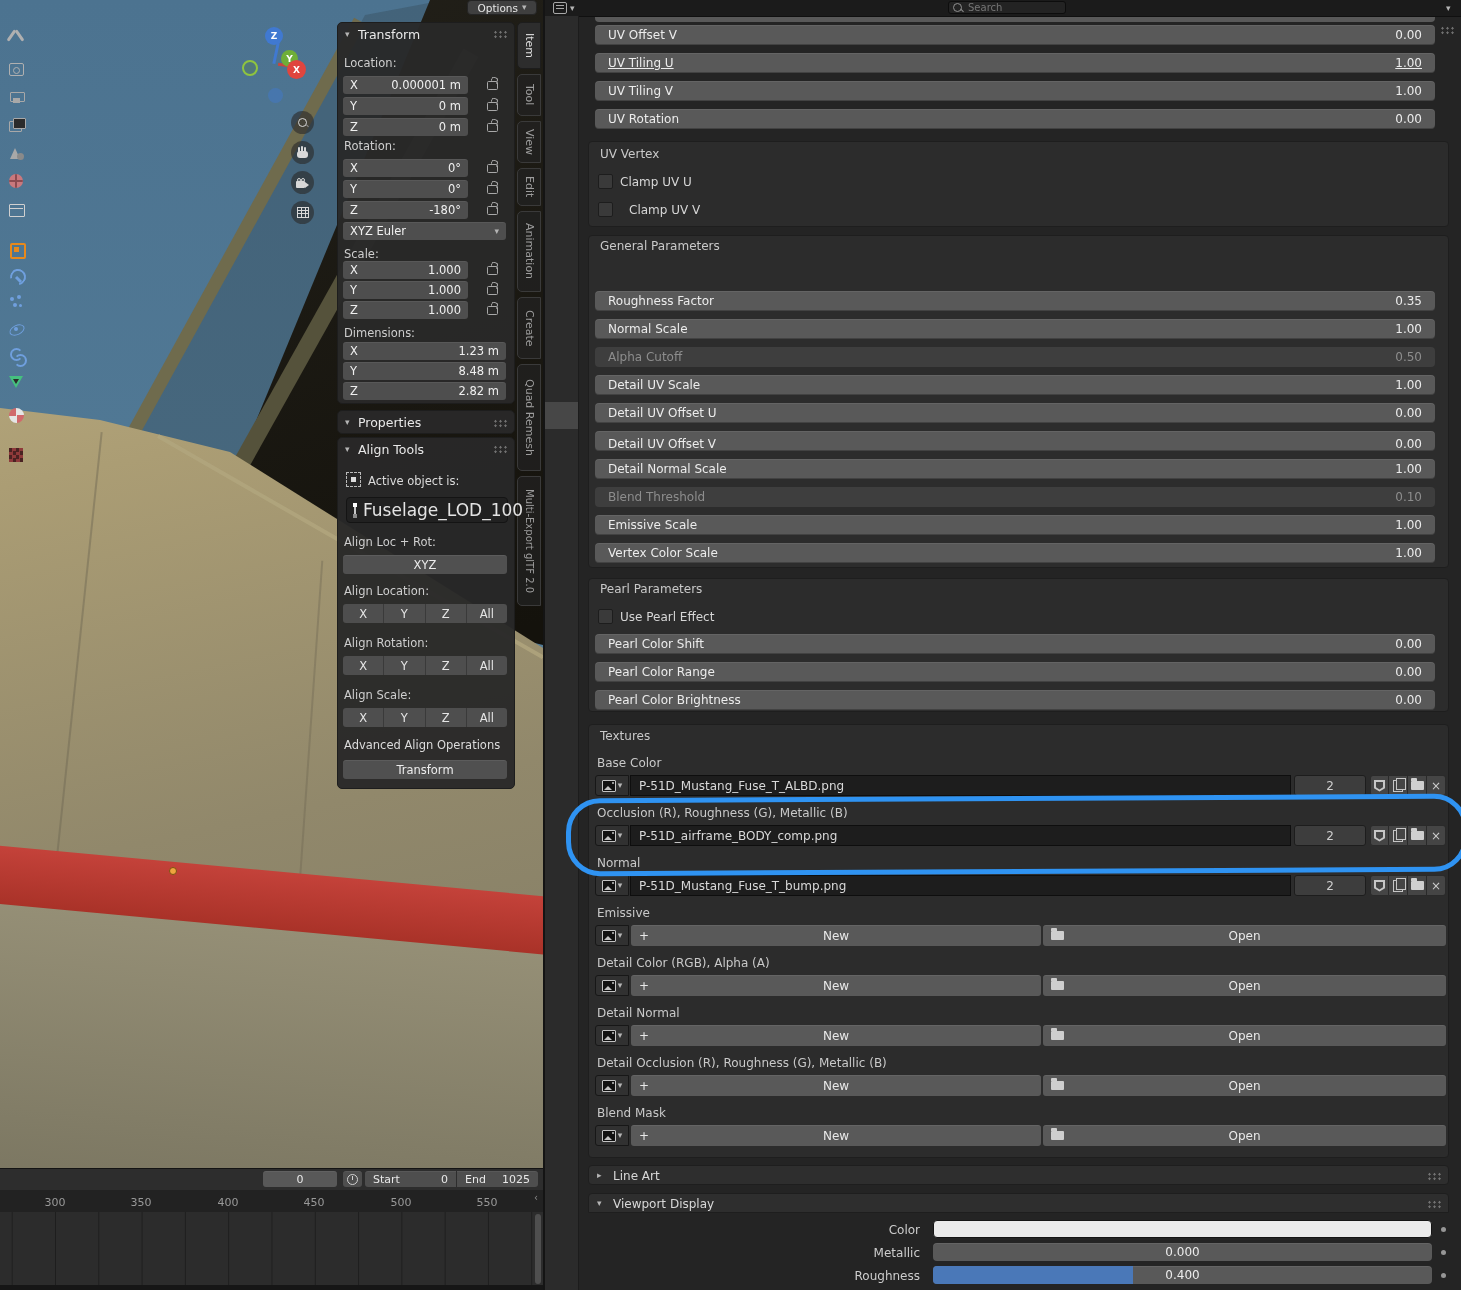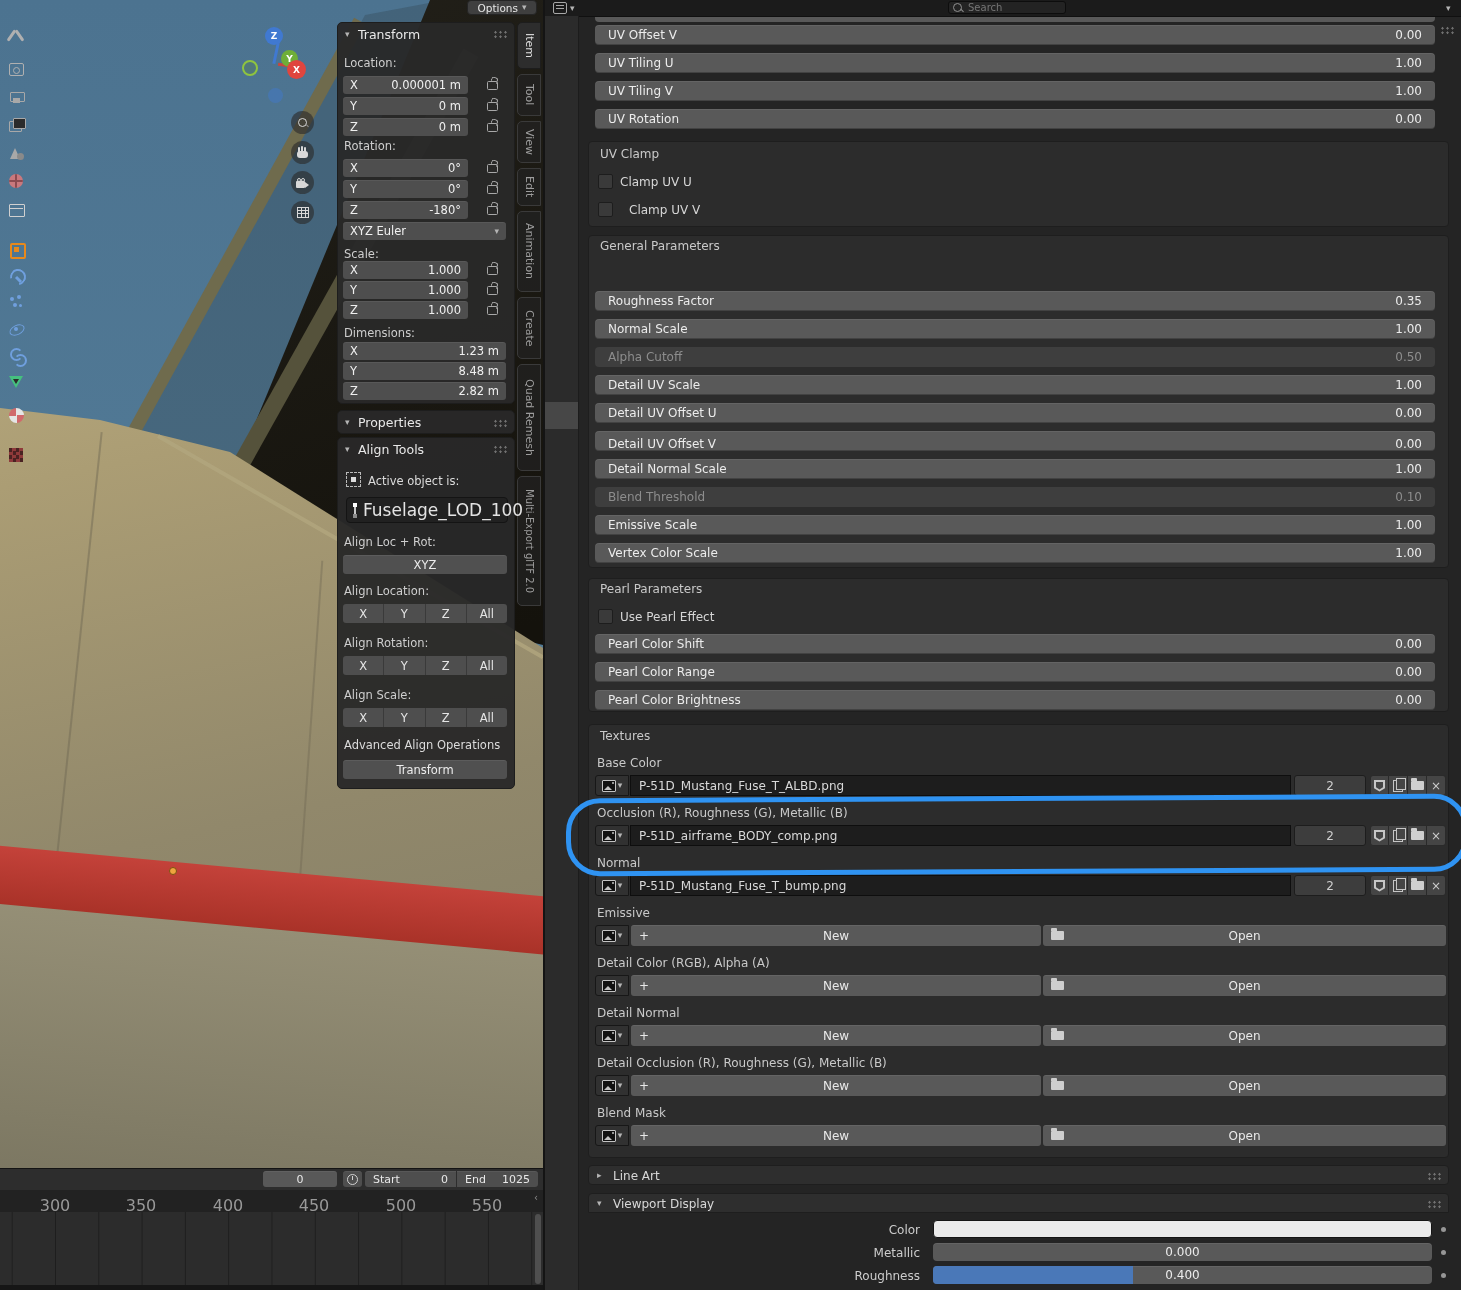--- a/index.html
+++ b/index.html
@@ -78,21 +78,21 @@
   
   .navbtn{position:absolute;left:291px;width:23px;height:23px;border-radius:50%;background:rgba(44,44,44,.65);
         display:flex;align-items:center;justify-content:center;}
   .gball{position:absolute;border-radius:50%;display:flex;align-items:center;justify-content:center;
         font-size:9px;color:#fff;font-weight:bold;}
   
   #tl-hdr{left:0;top:1168px;width:543px;height:22px;background:#2d2d2d;border-top:1px solid #141414;box-sizing:border-box;}
   .tfld{position:absolute;height:16px;background:#4e4e4e;border-radius:3px;display:flex;align-items:center;
         font-size:11px;color:#e8e8e8;box-sizing:border-box;box-shadow:inset 0 1px 0 rgba(255,255,255,.06);}
   #tl-ruler{left:0;top:1190px;width:543px;height:22px;background:#222222;}
-  .tick{position:absolute;width:40px;text-align:center;font-size:16px;color:#999;}
+  .tick{position:absolute;width:40px;text-align:center;font-size:11px;color:#999;}
   #tl-grid{left:0;top:1212px;width:543px;height:73px;background:#2c2c2c;
         background-image:linear-gradient(90deg,#1e1e1e 0 1px,transparent 1px 100%);
         background-size:43.3px 100%;background-position:11.7px 0;}
   #tl-bottom{left:0;top:1285px;width:543px;height:5px;background:#161616;}
   
   #searchbox{position:absolute;left:948px;top:1px;width:118px;height:13px;background:#232323;border:1px solid #0d0d0d;
         border-radius:3px;display:flex;align-items:center;padding:0 4px;gap:4px;box-sizing:border-box;}
   #searchbox input{background:transparent;border:none;outline:none;color:#9a9a9a;font-size:10px;width:90px;
         font-family:"DejaVu Sans",sans-serif;}
   .mag{width:7px;height:7px;border:1.4px solid #8f8f8f;border-radius:50%;position:relative;flex:0 0 auto;}
@@ -415,35 +415,35 @@
                 background-size:7px 7px;"></div>
   </div>
 
   <div class="abs" style="left:595px;top:17px;width:840px;height:5px;background:#595959;border-radius:0 0 4px 4px;"></div>
   <div class="grip" style="left:1440px;top:26px;"></div>
 
   <div class="srow" style="top:25px;">
     <span>UV Offset V</span>
     <span>0.00</span>
   </div>
-  <div class="srow" style="top:53px;">
+  <div class="srow" style="top:53px;text-decoration:underline;">
     <span>UV Tiling U</span>
     <span>1.00</span>
   </div>
   <div class="srow" style="top:81px;">
     <span>UV Tiling V</span>
     <span>1.00</span>
   </div>
   <div class="srow" style="top:109px;">
     <span>UV Rotation</span>
     <span>0.00</span>
   </div>
 
   <div class="pbox" style="top:141px;height:86px;"></div>
-  <span class="lbl" style="left:600px;top:147px;">UV Clamp</span>
+  <span class="lbl" style="left:600px;top:147px;">UV Vertex</span>
   <div class="chk" style="left:598px;top:174px;"></div>
   <span class="chklbl" style="left:620px;top:175px;">Clamp UV U</span>
   <div class="chk" style="left:598px;top:202px;"></div>
   <span class="chklbl" style="left:620px;top:203px;margin-left:9px;">Clamp UV V</span>
 
   <div class="pbox" style="top:235px;height:333px;"></div>
   <span class="lbl" style="left:600px;top:239px;">General Parameters</span>
   <div class="srow" style="top:291px;">
     <span>Roughness Factor</span>
       <span>0.35</span>

